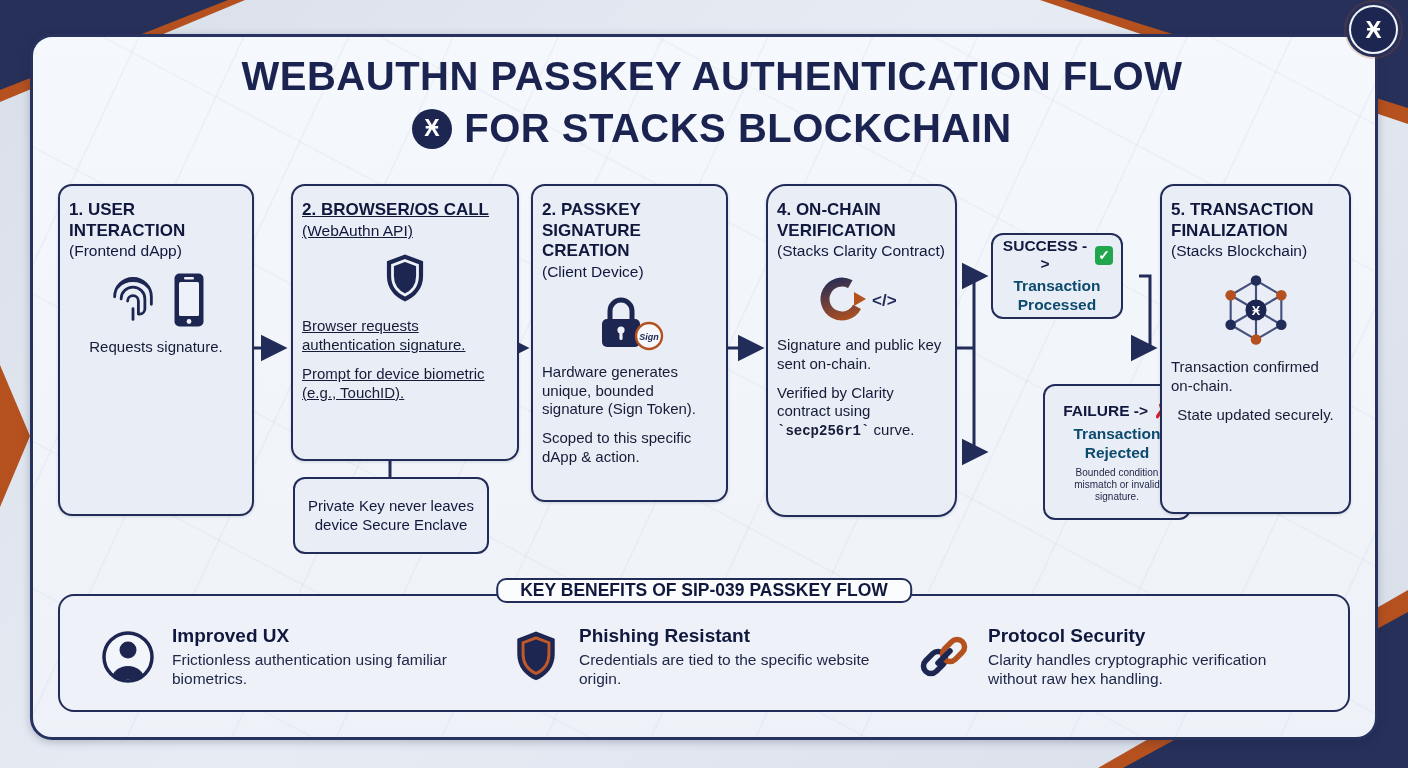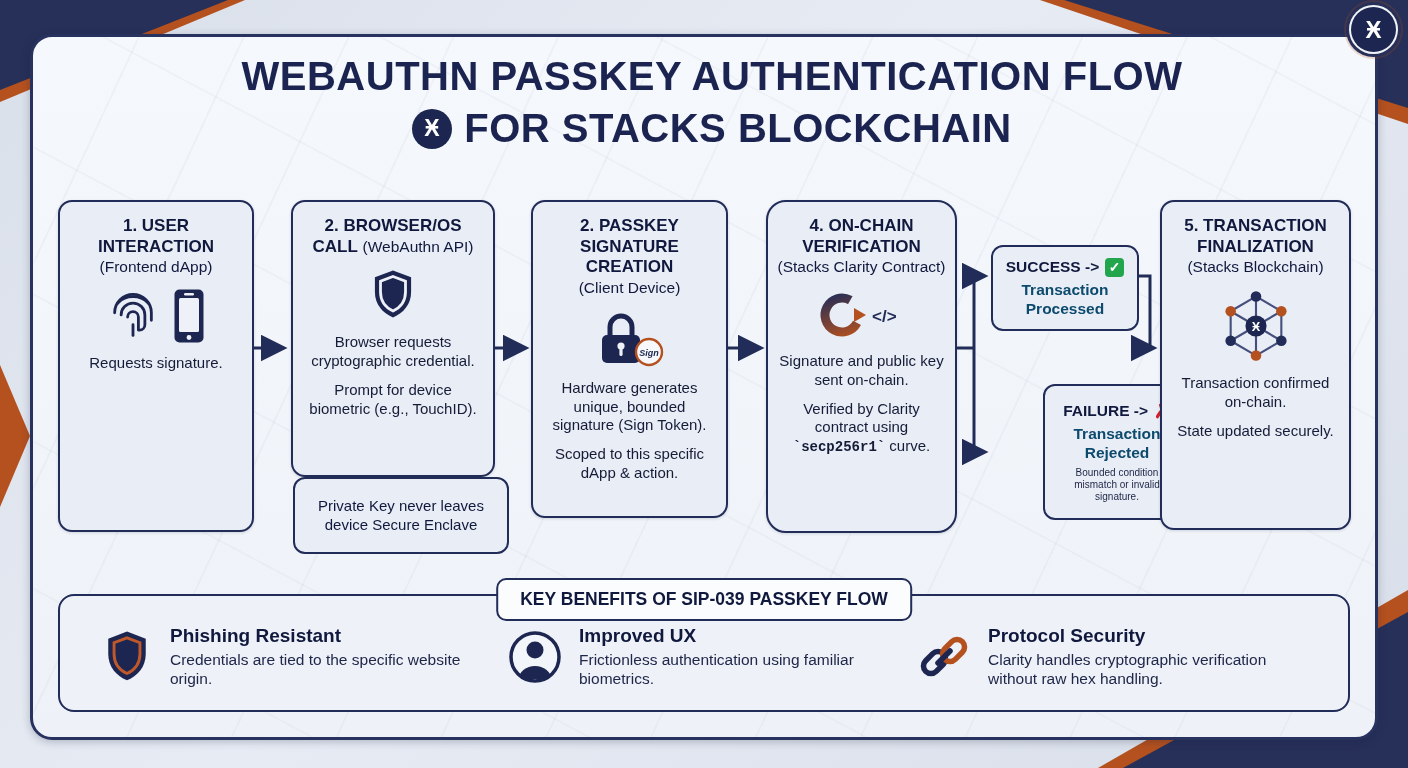--- a/index.html
+++ b/index.html
@@ -56,64 +56,64 @@
              display:inline-flex; align-items:center; justify-content:center;
              font-size:23px; font-weight:bold; flex:0 0 auto; }
 
   
   .flow-lines { position:absolute; left:0; top:0; width:1408px; height:768px;
                 pointer-events:none; z-index:1; }
   .fl { stroke:#222c58; stroke-width:3; fill:none; }
 
   
   .step-box { position:absolute; background:#e9edf5; border:2.5px solid #222c58;
-              border-radius:14px; padding:14px 9px 10px; text-align:center;
+              border-radius:14px; padding:14px 9px 10px; 
               color:#151c38; display:flex; flex-direction:column; align-items:center;
-              gap:10px; z-index:2; box-shadow:0 1px 3px rgba(20,28,60,.15);margin-top:16px; }
+              gap:10px; z-index:2; box-shadow:0 1px 3px rgba(20,28,60,.15); }
   .box-head { font-size:17px; line-height:1.22; color:#10193d; }
   .bt { font-weight:bold; }
   .bs { font-weight:normal; font-size:15.5px; }
   .bb { font-size:15px; line-height:1.25; color:#151c38; }
   .code { font-weight:bold; font-family:"Liberation Mono", monospace; font-size:14px; }
 
   .sb1 { left:58px;  top:184px; width:196px; height:332px; }
-  .sb2 { left:291px; top:184px; width:204px; height:277px; }
+  .sb2 { left:291px; top:184px; width:228px; height:277px;text-decoration:underline; }
   .sb3 { left:531px; top:184px; width:197px; height:318px; }
   .sb4 { left:766px; top:184px; width:191px; height:333px;border-radius:20px; }
   .sb5 { left:1160px; top:184px; width:191px; height:330px; }
 
-  .note-box { position:absolute; left:293px; top:477px; width:216px; height:77px;
+  .note-box { position:absolute; left:293px; top:477px; width:196px; height:77px;
               background:#e9edf5; border:2.5px solid #222c58; border-radius:12px;
               display:flex; align-items:center; justify-content:center; text-align:center;
               font-size:15px; line-height:1.25; color:#10193d; padding:6px 10px; z-index:2; }
 
   
   .outcome { position:absolute; background:#e9edf5; border:2.5px solid #222c58;
              border-radius:12px; text-align:center; padding:10px 8px;
              display:flex; flex-direction:column; align-items:center; justify-content:center;
              gap:4px; z-index:2; }
-  .oc-success { left:991px; top:233px; width:148px; height:86px;margin-top:12px; }
+  .oc-success { left:991px; top:233px; width:132px; height:86px; }
   .oc-failure { left:1043px; top:384px; width:148px; height:136px; }
   .oc-row { display:flex; align-items:center; justify-content:center; gap:6px;
             font-weight:bold; font-size:15.5px; color:#10193d; }
   .check-badge { display:inline-flex; width:19px; height:19px; border-radius:4px;
             background:#21a54d; color:#fff; font-size:14px; font-weight:bold;
             align-items:center; justify-content:center; }
   .cross-glyph { color:#d61f2c; font-size:20px; font-weight:bold; line-height:1; }
   .oc-sub { font-weight:bold; font-size:15.5px; line-height:1.2; color:#0c4a6e; }
   .oc-detail { font-size:10px; line-height:1.2; color:#1d2546; }
 
   
   .benefits { position:absolute; left:58px; top:594px; width:1292px; height:118px;
               background:#eef1f8; border:2.5px solid #222c58; border-radius:16px;
               display:flex; align-items:center; justify-content:space-between;
               padding:14px 40px 6px; z-index:2; }
   .benefits-pill { position:absolute; top:-18px; left:50%; transform:translateX(-50%);
               background:#fbfcfe; border:2.5px solid #222c58; border-radius:10px;
-              padding:9px 22px; font-weight:bold; font-size:17.5px; color:#10193d;
+              padding:0 22px; font-weight:bold; font-size:17.5px; color:#10193d;
               white-space:nowrap; }
   .benefit { display:flex; align-items:center; gap:16px; }
   .benefit .bi { flex:0 0 auto; }
   .benefit .btx { max-width:320px; }
   .benefit .btitle { font-weight:bold; font-size:19px; color:#10193d; line-height:1.2; }
   .benefit .bdesc { font-size:15.5px; color:#20284a; line-height:1.25; margin-top:2px; }
 
   .icon-row { display:flex; align-items:center; justify-content:center; gap:14px; }
 </style>
 </head>
@@ -187,21 +187,21 @@
 
   <section class="step-box sb2">
     <div class="box-head">
       <span class="bt">2. BROWSER/OS CALL</span>
       <span class="bs">(WebAuthn API)</span>
     </div>
     <svg width="52" height="56" viewBox="0 0 24 26">
       <path d="M12 1.6 L20.4 4.8 V11.6 c0 5.6-3.5 9.8-8.4 11.8 C7.1 21.4 3.6 17.2 3.6 11.6 V4.8 Z" fill="#1c2650"></path>
       <path d="M12 4.4 L17.8 6.6 V11.6 c0 4.1-2.4 7.2-5.8 8.8 c-3.4-1.6-5.8-4.7-5.8-8.8 V6.6 Z" fill="none" stroke="#eef1f7" stroke-width="1.3"></path>
     </svg>
-    <p class="bb">Browser requests cryptographic credential.</p>
+    <p class="bb">Browser requests authentication signature.</p>
     <p class="bb">Prompt for device biometric (e.g., TouchID).</p>
   </section>
 
   <aside class="note-box">
     <span>Private Key never leaves device Secure Enclave</span>
   </aside>
 
   <section class="step-box sb3">
     <div class="box-head">
       <span class="bt">2. PASSKEY SIGNATURE CREATION</span><br>
@@ -280,48 +280,48 @@
       <text x="36" y="40.5" text-anchor="middle" font-size="12" font-weight="bold" fill="#fff">Ӿ</text>
     </svg>
     <p class="bb">Transaction confirmed on-chain.</p>
     <p class="bb">State updated securely.</p>
   </section>
 
   <section class="benefits">
     <div class="benefits-pill">KEY BENEFITS OF SIP-039 PASSKEY FLOW</div>
 
     <div class="benefit">
-      <svg class="bi" width="54" height="58" viewBox="0 0 24 26">
-        <path d="M12 1.6 L20.4 4.8 V11.6 c0 5.6-3.5 9.8-8.4 11.8 C7.1 21.4 3.6 17.2 3.6 11.6 V4.8 Z" fill="#1c2650"></path>
-        <path d="M12 4.4 L17.8 6.6 V11.6 c0 4.1-2.4 7.2-5.8 8.8 c-3.4-1.6-5.8-4.7-5.8-8.8 V6.6 Z" fill="none" stroke="#c0592a" stroke-width="1.3"></path>
-      </svg>
-      <div class="btx">
-        <div class="btitle">Phishing Resistant</div>
-        <div class="bdesc">Credentials are tied to the specific website origin.</div>
-      </div>
-    </div>
-
-    <div class="benefit">
       <svg class="bi" width="56" height="56" viewBox="0 0 56 56">
         <defs>
             <clipPath id="uclip">
               <circle cx="28" cy="28" r="24"></circle>
             </clipPath>
           </defs>
         <circle cx="28" cy="28" r="24" fill="#f2f5f9" stroke="#1c2650" stroke-width="3.5"></circle>
         <circle cx="28" cy="21" r="8.5" fill="#1c2650"></circle>
         <path d="M12 50 a16 13 0 0 1 32 0 Z" fill="#1c2650" clip-path="url(#uclip)"></path>
       </svg>
       <div class="btx">
         <div class="btitle">Improved UX</div>
         <div class="bdesc">Frictionless authentication using familiar biometrics.</div>
       </div>
     </div>
 
     <div class="benefit">
+      <svg class="bi" width="54" height="58" viewBox="0 0 24 26">
+        <path d="M12 1.6 L20.4 4.8 V11.6 c0 5.6-3.5 9.8-8.4 11.8 C7.1 21.4 3.6 17.2 3.6 11.6 V4.8 Z" fill="#1c2650"></path>
+        <path d="M12 4.4 L17.8 6.6 V11.6 c0 4.1-2.4 7.2-5.8 8.8 c-3.4-1.6-5.8-4.7-5.8-8.8 V6.6 Z" fill="none" stroke="#c0592a" stroke-width="1.3"></path>
+      </svg>
+      <div class="btx">
+        <div class="btitle">Phishing Resistant</div>
+        <div class="bdesc">Credentials are tied to the specific website origin.</div>
+      </div>
+    </div>
+
+    <div class="benefit">
       <svg class="bi" width="56" height="56" viewBox="0 0 56 56" fill="none">
         <rect x="6" y="26" width="25" height="15" rx="7.5" transform="rotate(-45 18.5 33.5)" stroke="#1c2650" stroke-width="5.5"></rect>
         <rect x="25" y="14" width="25" height="15" rx="7.5" transform="rotate(-45 37.5 21.5)" stroke="#b4511f" stroke-width="5.5"></rect>
         <path d="M22 34 L34 22" stroke="#1c2650" stroke-width="5.5" stroke-linecap="round"></path>
       </svg>
       <div class="btx">
         <div class="btitle">Protocol Security</div>
         <div class="bdesc">Clarity handles cryptographic verification without raw hex handling.</div>
       </div>
     </div>

